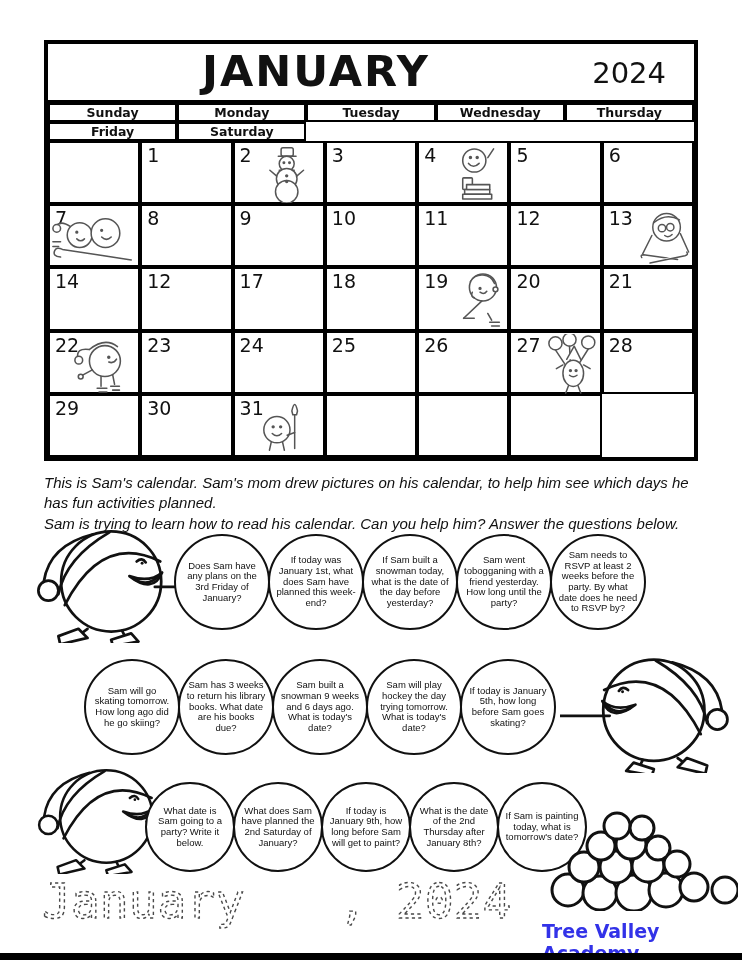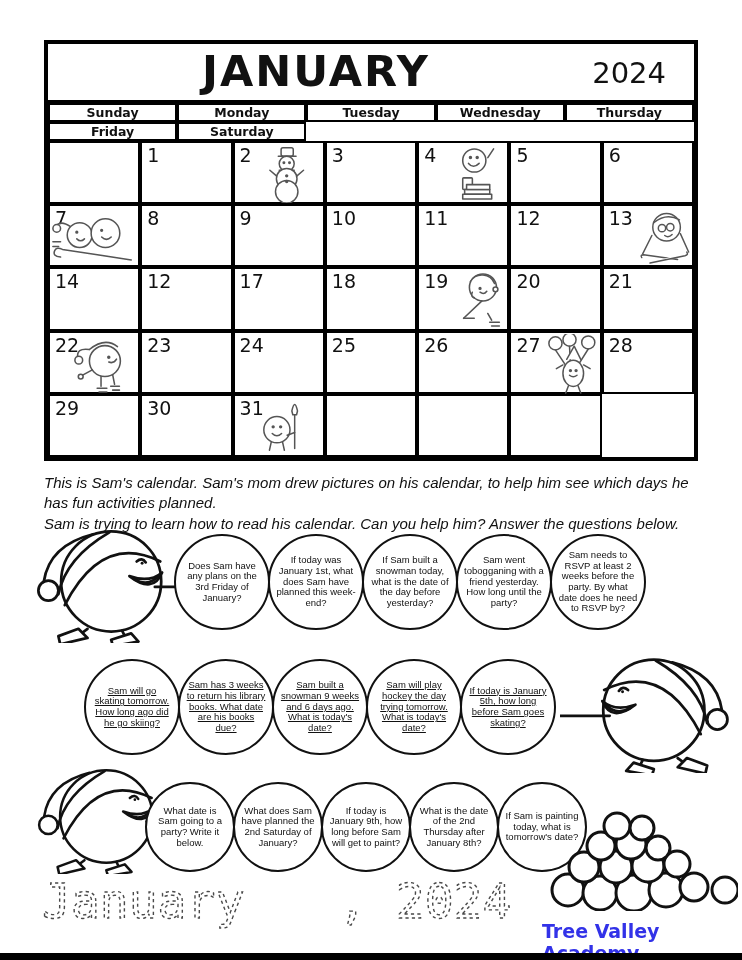--- a/index.html
+++ b/index.html
@@ -36,21 +36,21 @@
   #intro{position:absolute;left:44px;top:473px;width:662px;font-style:italic;
        font-size:15px;line-height:1.35;}
 
   
   .qrow{position:absolute;display:flex;}
   .qcircle{border:2.5px solid #111;border-radius:50%;background:#fff;display:flex;
        align-items:center;justify-content:center;text-align:center;box-sizing:border-box;
        margin-left:-2px;flex:0 0 auto;}
   .qcircle span{display:block;font-size:9.5px;line-height:1.13;padding:4px 6px;}
   #qrow1{left:176px;top:534px;} #qrow1 .qcircle{width:96px;height:96px;}
-  #qrow2{left:86px;top:659px;text-decoration:underline;}  #qrow2 .qcircle{width:96px;height:96px;}
+  #qrow2{left:86px;top:659px;}  #qrow2 .qcircle{width:96px;height:96px;}
   #qrow3{left:147px;top:782px;} #qrow3 .qcircle{width:90px;height:90px;}
 
   
   .chr{position:absolute;line-height:0;}
   .chr svg{stroke:#111;stroke-width:3;fill:none;stroke-linecap:round;stroke-linejoin:round;}
   #chr1{left:22px;top:516px;width:182px;}
   #chr2{left:560px;top:644px;width:184px;}
   #chr3{left:24px;top:756px;width:168px;}
   #snowballs{position:absolute;left:538px;top:806px;width:200px;line-height:0;}
   #snowballs svg{stroke:#111;stroke-width:3;fill:#fff;}

